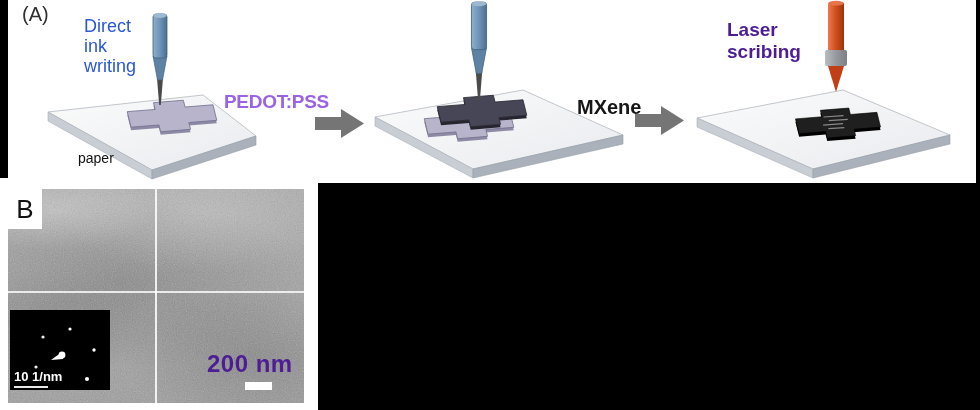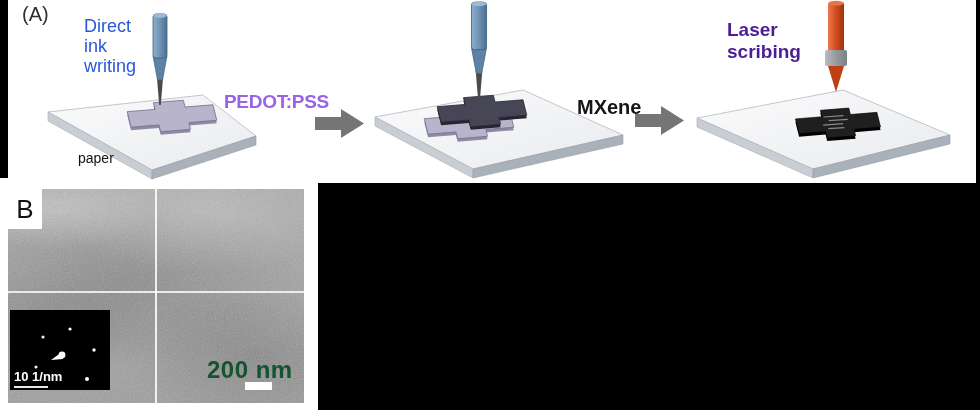--- a/index.html
+++ b/index.html
@@ -29,21 +29,21 @@
       radial-gradient(250px 110px at 38% 44%, rgba(0,0,0,0.17), transparent 78%),
       radial-gradient(170px 90px at 82% 78%, rgba(0,0,0,0.15), transparent 75%),
       radial-gradient(150px 70px at 12% 64%, rgba(0,0,0,0.10), transparent 75%),
       linear-gradient(175deg,#ababab,#9c9c9c);}
   .tem-grain{position:absolute;inset:0;width:100%;height:100%;opacity:0.45;}
   .cross-v{position:absolute;left:147px;top:0;width:2px;height:100%;background:rgba(255,255,255,0.85);}
   .cross-h{position:absolute;left:0;top:102px;width:100%;height:2px;background:rgba(255,255,255,0.8);}
   .b-box{position:absolute;left:0;top:0;width:34px;height:40px;background:#fff;
          display:flex;align-items:center;justify-content:center;
          font-size:26px;color:#111;font-weight:500;}
-  .scale-200{position:absolute;left:199px;top:167px;font-size:24px;font-weight:bold;color:#14532d;letter-spacing:0.5px;}
+  .scale-200{position:absolute;left:199px;top:161px;font-size:24px;font-weight:bold;color:#4c1d95;letter-spacing:0.5px;}
   .bar-200{position:absolute;left:237px;top:193px;width:27px;height:8px;background:#fff;}
   .saed{position:absolute;left:2px;top:121px;width:100px;height:80px;background:#000;}
   .saed svg{position:absolute;inset:0;}
   .saed-label{position:absolute;left:4px;bottom:6px;font-size:13px;font-weight:bold;color:#fff;}
   .saed-bar{position:absolute;left:4px;bottom:2px;width:34px;height:2.5px;background:#e8e8e8;}
 </style>
 </head>
 <body>
 
 <div class="figure">

